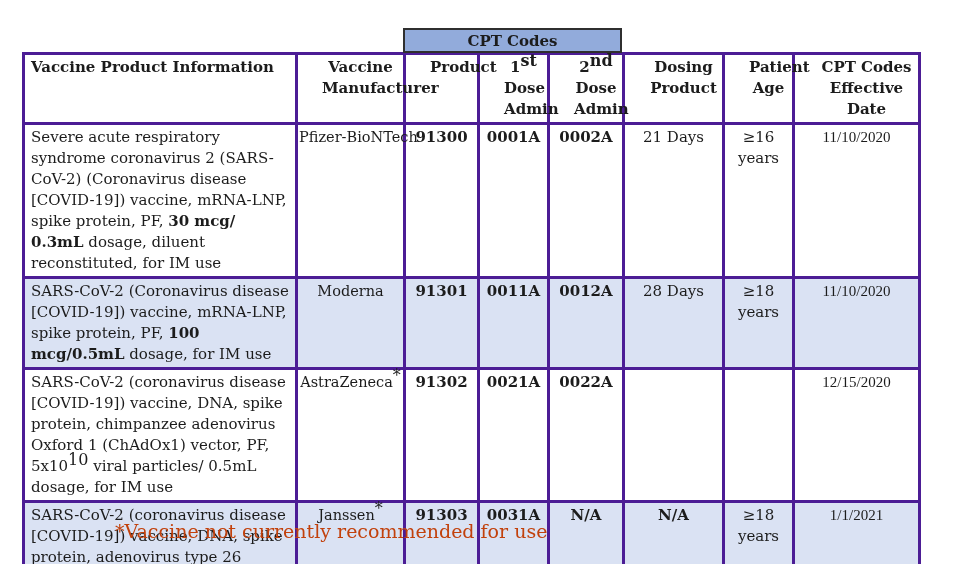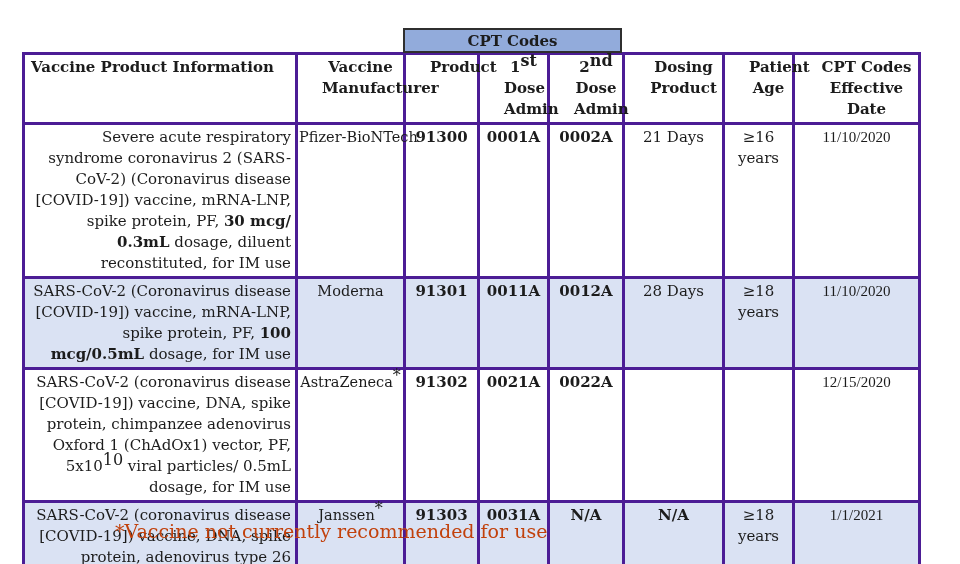--- a/index.html
+++ b/index.html
@@ -18,21 +18,21 @@
   table{
     border-collapse:collapse;table-layout:fixed;width:896px;
     margin-top:24px;font-size:15px;
   }
   td,th{
     border:3px solid #4c1d95;vertical-align:top;box-sizing:border-box;
     padding:2px 4px;font-weight:normal;text-align:center;line-height:21px;
   }
   table{border:2px solid #2f2f2f;}
   th{font-weight:bold;padding-left:24px;}
-  .col-desc{text-align:right;padding-left:6px;padding-right:4px;}
+  .col-desc{text-align:left;padding-left:6px;padding-right:4px;}
   .hdr-left{text-align:left;padding-left:6px;}
   .code{font-weight:bold;text-align:center;}
   .bold-cell{font-weight:bold;}
   .band td{background:#dae2f3;}
   tbody td.eff{border-left:1.5px solid #b9c0cd;font-family:Liberation Serif, serif;}
   .mfr{white-space:nowrap;padding-left:1px;padding-right:1px;font-size:14.5px;margin-left:29px;}
   .two-line span{display:block;}
   sup{font-size:16px;line-height:0;}
   .footnote{
     position:absolute;left:115px;top:520px;font-size:19px;color:#c2410c;

